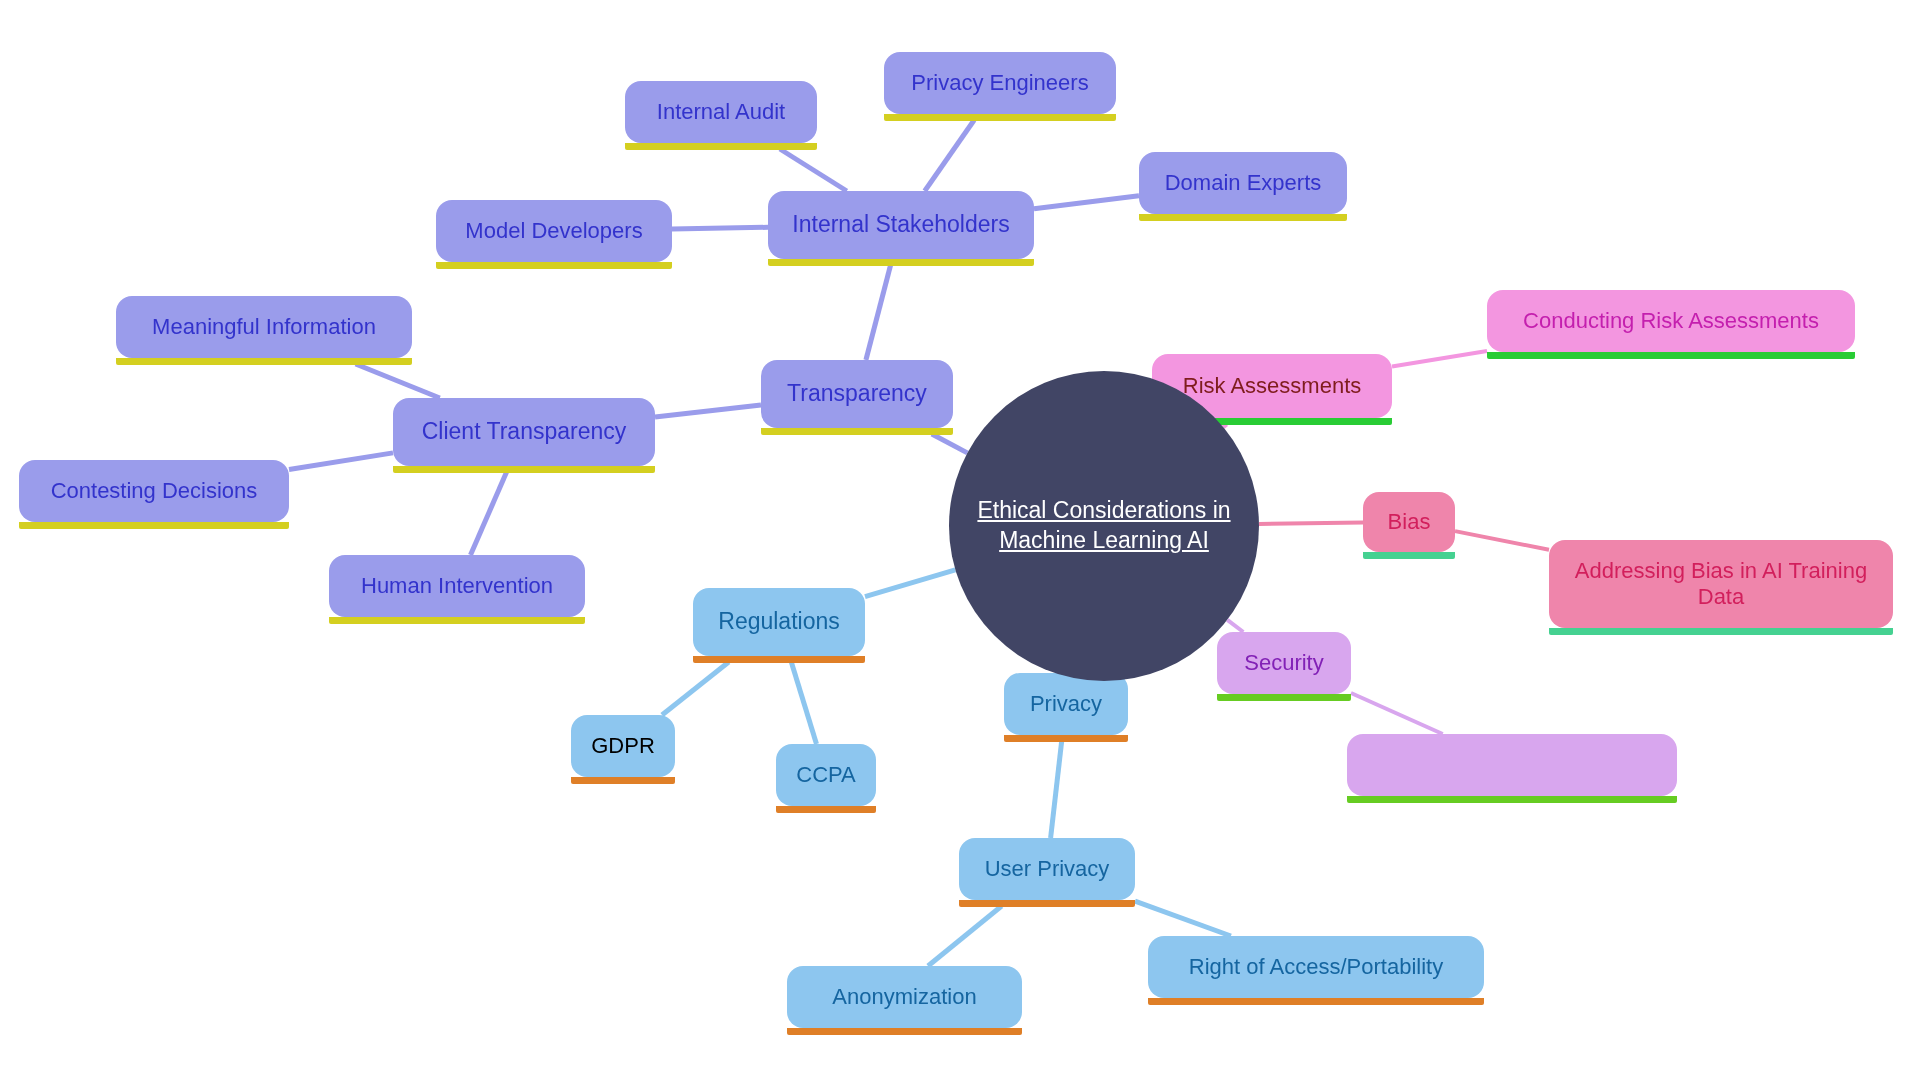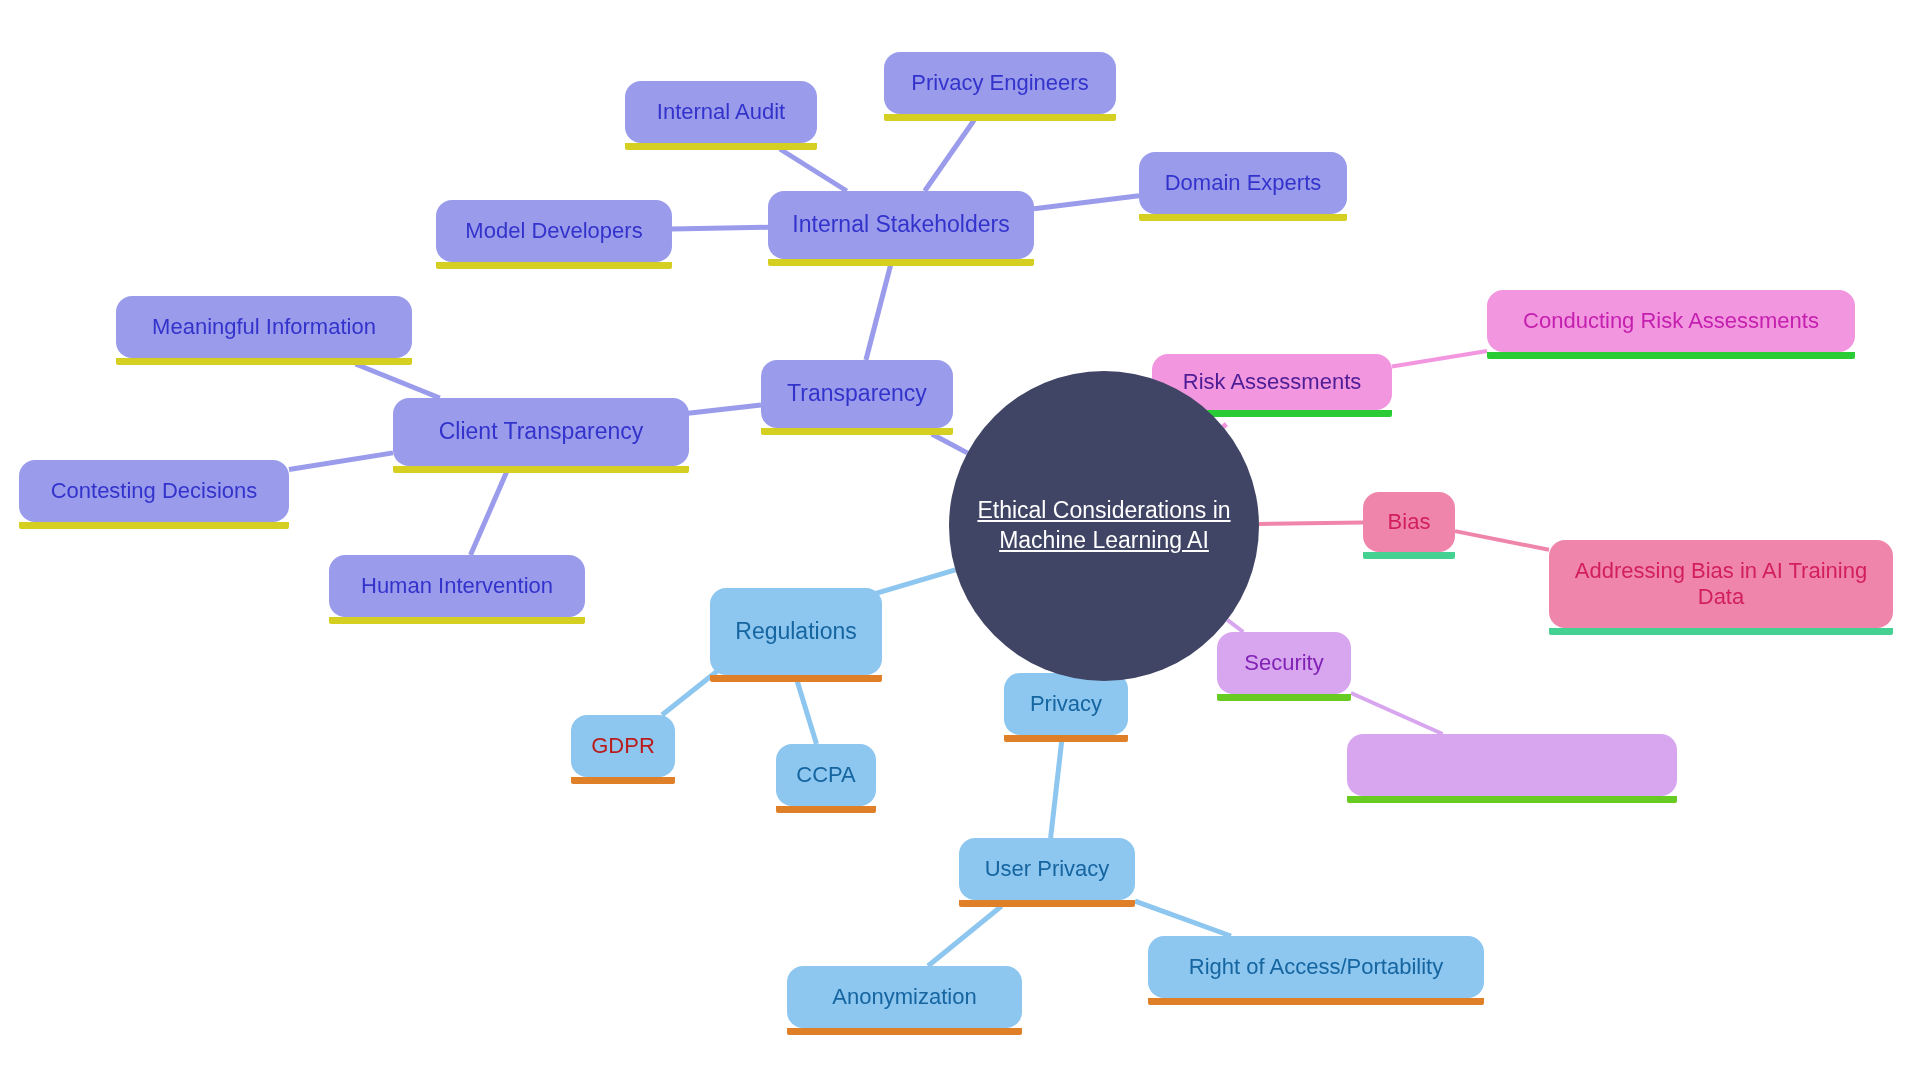--- a/index.html
+++ b/index.html
@@ -116,33 +116,33 @@
         <span class="underbar" style="background: rgb(212, 207, 32);"></span>
       </div>
       <div class="node" id="n-meaningful_information" style="left: 116px; top: 296px; width: 296px; height: 62px; background: rgb(154, 156, 235); color: rgb(51, 51, 204); font-size: 22px;">
         <span class="label">Meaningful Information</span>
         <span class="underbar" style="background: rgb(212, 207, 32);"></span>
       </div>
       <div class="node" id="n-transparency" style="left: 761px; top: 360px; width: 192px; height: 68px; background: rgb(154, 156, 235); color: rgb(51, 51, 204); font-size: 23px;">
         <span class="label">Transparency</span>
         <span class="underbar" style="background: rgb(212, 207, 32);"></span>
       </div>
-      <div class="node" id="n-client_transparency" style="left: 393px; top: 398px; width: 296px; height: 68px; background: rgb(154, 156, 235); color: rgb(51, 51, 204); font-size: 23px;">
+      <div class="node" id="n-client_transparency" style="left: 393px; top: 398px; width: 262px; height: 68px; background: rgb(154, 156, 235); color: rgb(51, 51, 204); font-size: 23px;">
         <span class="label">Client Transparency</span>
         <span class="underbar" style="background: rgb(212, 207, 32);"></span>
       </div>
       <div class="node" id="n-contesting_decisions" style="left: 19px; top: 460px; width: 270px; height: 62px; background: rgb(154, 156, 235); color: rgb(51, 51, 204); font-size: 22px;">
         <span class="label">Contesting Decisions</span>
         <span class="underbar" style="background: rgb(212, 207, 32);"></span>
       </div>
       <div class="node" id="n-human_intervention" style="left: 329px; top: 555px; width: 256px; height: 62px; background: rgb(154, 156, 235); color: rgb(51, 51, 204); font-size: 22px;">
         <span class="label">Human Intervention</span>
         <span class="underbar" style="background: rgb(212, 207, 32);"></span>
       </div>
-      <div class="node" id="n-risk_assessments" style="left: 1152px; top: 354px; width: 240px; height: 56px; background: rgb(243, 150, 224); color: #4c1d95; font-size: 22px;">
+      <div class="node" id="n-risk_assessments" style="left: 1152px; top: 354px; width: 240px; height: 64px; background: rgb(243, 150, 224); color: #7f1d1d; font-size: 22px;">
         <span class="label">Risk Assessments</span>
         <span class="underbar" style="background: rgb(41, 204, 53);"></span>
       </div>
       <div class="node" id="n-conducting_risk" style="left: 1487px; top: 290px; width: 368px; height: 62px; background: rgb(243, 150, 224); color: rgb(196, 31, 174); font-size: 22px;">
         <span class="label">Conducting Risk Assessments</span>
         <span class="underbar" style="background: rgb(41, 204, 53);"></span>
       </div>
       <div class="node" id="n-bias" style="left: 1363px; top: 492px; width: 92px; height: 60px; background: rgb(239, 133, 171); color: rgb(210, 31, 92); font-size: 22px;">
         <span class="label">Bias</span>
         <span class="underbar" style="background: rgb(69, 209, 145);"></span>
@@ -152,29 +152,29 @@
 Data</span>
         <span class="underbar" style="background: rgb(69, 209, 145);"></span>
       </div>
       <div class="node" id="n-security" style="left: 1217px; top: 632px; width: 134px; height: 62px; background: rgb(216, 166, 238); color: rgb(130, 33, 182); font-size: 22px;">
         <span class="label">Security</span>
         <span class="underbar" style="background: rgb(102, 204, 34);"></span>
       </div>
       <div class="node" id="n-robust_security" style="left: 1347px; top: 734px; width: 330px; height: 62px; background: rgb(216, 166, 238); color: rgb(130, 33, 182); font-size: 22px;">
         <span class="underbar" style="background: rgb(102, 204, 34);"></span>
       </div>
-      <div class="node" id="n-regulations" style="left: 693px; top: 588px; width: 172px; height: 87px; background: rgb(141, 198, 239); color: rgb(21, 101, 160); font-size: 23px; margin-left: 17px;">
+      <div class="node" id="n-regulations" style="left: 693px; top: 588px; width: 172px; height: 68px; background: rgb(141, 198, 239); color: rgb(21, 101, 160); font-size: 23px;">
         <span class="label">Regulations</span>
         <span class="underbar" style="background: rgb(223, 127, 39);"></span>
       </div>
       <div class="node" id="n-privacy" style="left: 1004px; top: 673px; width: 124px; height: 62px; background: rgb(141, 198, 239); color: rgb(21, 101, 160); font-size: 22px;">
         <span class="label">Privacy</span>
         <span class="underbar" style="background: rgb(223, 127, 39);"></span>
       </div>
-      <div class="node" id="n-gdpr" style="left: 571px; top: 715px; width: 104px; height: 62px; background: rgb(141, 198, 239); color: #b91c1c; font-size: 22px;">
+      <div class="node" id="n-gdpr" style="left: 571px; top: 715px; width: 104px; height: 62px; background: rgb(141, 198, 239); color: #000000; font-size: 22px;">
         <span class="label">GDPR</span>
         <span class="underbar" style="background: rgb(223, 127, 39);"></span>
       </div>
       <div class="node" id="n-ccpa" style="left: 776px; top: 744px; width: 100px; height: 62px; background: rgb(141, 198, 239); color: rgb(21, 101, 160); font-size: 22px;">
         <span class="label">CCPA</span>
         <span class="underbar" style="background: rgb(223, 127, 39);"></span>
       </div>
       <div class="node" id="n-user_privacy" style="left: 959px; top: 838px; width: 176px; height: 62px; background: rgb(141, 198, 239); color: rgb(21, 101, 160); font-size: 22px;">
         <span class="label">User Privacy</span>
         <span class="underbar" style="background: rgb(223, 127, 39);"></span>

